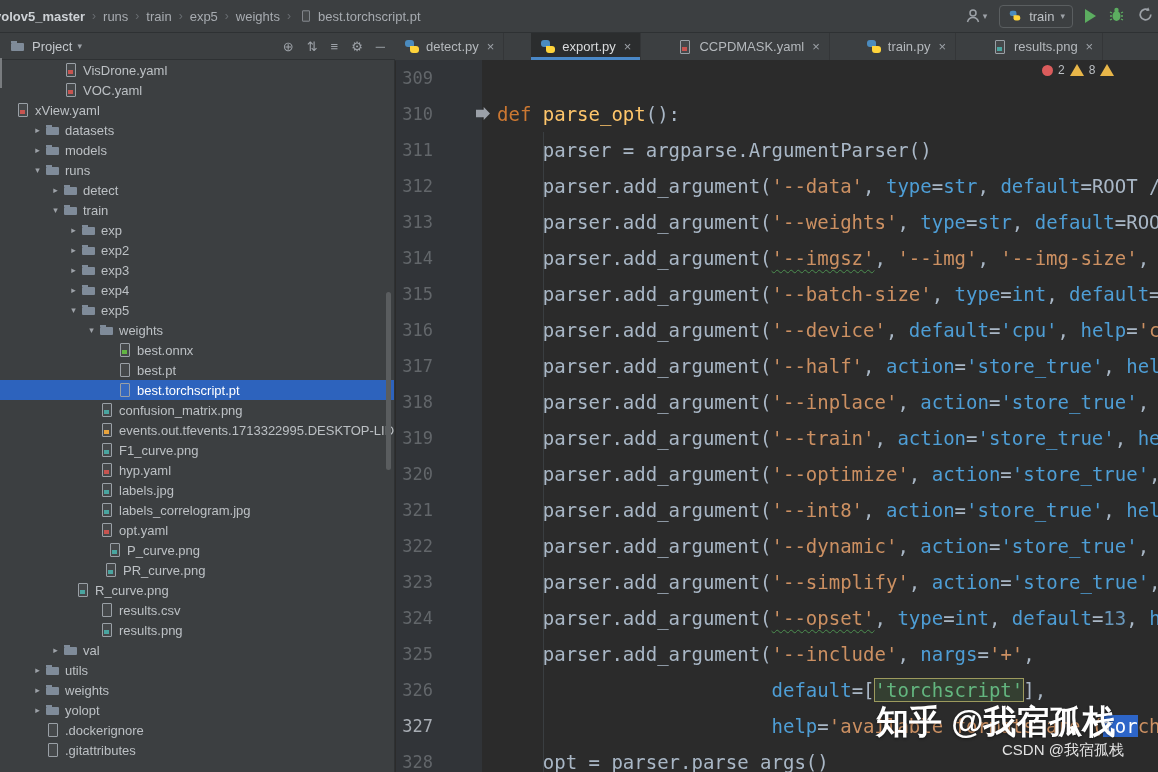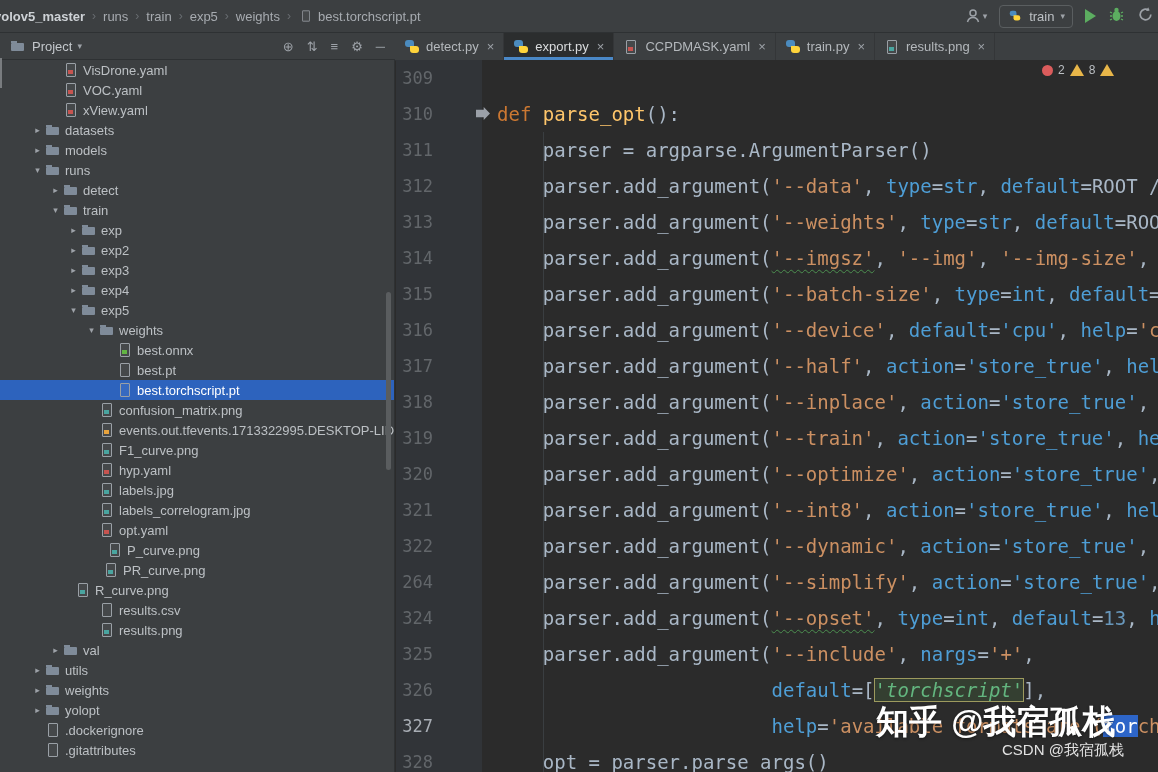--- a/index.html
+++ b/index.html
@@ -21,21 +21,21 @@
     height:21px;padding:0 7px;font-size:13px;color:#bcc0c4;}
   .caret{font-size:9px;color:#9da2a8;}
   .play-icon{width:0;height:0;border-left:11px solid #5cad60;border-top:7px solid transparent;border-bottom:7px solid transparent;}
   
   .paneheader{position:absolute;left:0;top:33px;width:395px;height:27px;background:#3c3f41;
     border-bottom:1px solid #2e3133;display:flex;align-items:center;padding:0 10px;box-sizing:border-box;}
   .paneheader .title{font-size:13px;color:#c4c8cc;margin:0 5px 0 6px;}
   .pane-tools{margin-left:auto;display:flex;align-items:center;gap:13px;color:#9da2a8;font-size:13px;}
   .pane-tools span{cursor:default;}
   .tabs{position:absolute;left:395px;top:33px;width:763px;height:27px;background:#3c3f41;
-    border-bottom:1px solid #2e3133;display:flex;}
+    border-bottom:1px solid #2e3133;display:flex;gap:27px;}
   .tab{display:flex;align-items:center;gap:6px;padding:0 9px;font-size:13px;color:#b4b8bc;
     border-right:1px solid #343638;height:27px;box-sizing:border-box;}
   .tab.active{background:#2b2d2e;color:#dadcde;box-shadow:inset 0 -3px 0 #4a88c7;}
   .tab .close{color:#9da2a8;font-size:13px;margin-left:2px;}
   
   .ficon{width:16px;height:16px;position:relative;display:inline-block;flex:none;}
   .ficon.folder::before{content:"";position:absolute;left:1px;top:5px;width:13px;height:8px;background:#7f8b99;border-radius:1px;}
   .ficon.folder::after{content:"";position:absolute;left:1px;top:3px;width:6px;height:2px;background:#7f8b99;}
   .ficon.file::before,.ficon.yaml::before,.ficon.image::before,.ficon.onnx::before,.ficon.tfevents::before{
     content:"";position:absolute;left:3px;top:1px;width:8px;height:12px;border:1px solid #9aa0a6;border-radius:1px;background:rgba(255,255,255,.05);}
@@ -57,21 +57,21 @@
   
   .editor{position:absolute;left:396px;top:60px;width:762px;height:712px;background:#2b2b2b;overflow:hidden;}
   .crow{height:36px;display:flex;position:relative;}
   .ln{width:86px;flex:none;height:36px;line-height:36px;background:#313438;color:#62666a;
     font-family:"DejaVu Sans Mono",monospace;font-size:17px;text-align:right;padding-right:49px;box-sizing:border-box;}
   .ln.cur{color:#a8adb4;}
   .lc{flex:1;font-family:"DejaVu Sans Mono",monospace;font-size:19px;line-height:36px;white-space:pre;
     padding-left:15px;color:#a9b7c6;overflow:hidden;}
   .k{color:#cc7832;} .f{color:#ffc66b;} .p{color:#a9b7c6;} .s{color:#cc9062;}
   .v{color:#4e9ed6;} .num{color:#6897bb;}
-  .hl{color:#63b67f;background:rgba(70,100,60,.35);box-shadow:0 0 0 1px #9d9a5e;font-style:italic;}
+  .hl{color:#63b67f;background:rgba(70,100,60,.35);box-shadow:0 0 0 1px #9d9a5e;}
   .sel{background:#2d65c8;color:#fff;margin-top:18px;}
   .sq{text-decoration:underline wavy #4c8f4f;text-decoration-thickness:1px;text-underline-offset:4px;}
   .gflag{position:absolute;left:80px;top:11px;width:14px;height:13px;background:#9ba0a8;
     clip-path:polygon(0 22%,55% 22%,55% 0,100% 50%,55% 100%,55% 78%,0 78%);}
   .indent-guide{position:absolute;left:147px;top:72px;width:1px;height:640px;background:#3a3e41;}
   
   .inspect{position:absolute;left:1042px;top:63px;display:flex;align-items:center;gap:5px;
     font-size:12px;color:#bbbfc3;}
   .err-ico{width:11px;height:11px;border-radius:50%;background:#db5c5c;flex:none;}
   .warn-ico{width:0;height:0;border-left:7px solid transparent;border-right:7px solid transparent;
@@ -176,21 +176,21 @@
     <div class="trow" style="padding-left: 48px;">
       <span class="chev"></span>
       <span class="ficon yaml"></span>
       <span class="label">VisDrone.yaml</span>
     </div>
     <div class="trow" style="padding-left: 48px;">
       <span class="chev"></span>
       <span class="ficon yaml"></span>
       <span class="label">VOC.yaml</span>
     </div>
-    <div class="trow" style="padding-left: 48px;">
+    <div class="trow" style="">
       <span class="chev"></span>
       <span class="ficon yaml"></span>
       <span class="label">xView.yaml</span>
     </div>
     <div class="trow" style="padding-left: 30px;">
       <span class="chev">▸</span>
       <span class="ficon folder"></span>
       <span class="label">datasets</span>
     </div>
     <div class="trow" style="padding-left: 30px;">
@@ -405,21 +405,21 @@
     </div>
     <div class="crow">
       <span class="ln">321</span>
       <span class="lc"><span class="p">    parser.add_argument(</span><span class="s">'--int8'</span><span class="p">, </span><span class="v">action</span><span class="p">=</span><span class="v">'store_true'</span><span class="p">, </span><span class="v">help</span></span>
     </div>
     <div class="crow">
       <span class="ln">322</span>
       <span class="lc"><span class="p">    parser.add_argument(</span><span class="s">'--dynamic'</span><span class="p">, </span><span class="v">action</span><span class="p">=</span><span class="v">'store_true'</span><span class="p">, </span></span>
     </div>
     <div class="crow">
-      <span class="ln">264</span>
+      <span class="ln">323</span>
       <span class="lc"><span class="p">    parser.add_argument(</span><span class="s">'--simplify'</span><span class="p">, </span><span class="v">action</span><span class="p">=</span><span class="v">'store_true'</span><span class="p">, </span></span>
     </div>
     <div class="crow">
       <span class="ln">324</span>
       <span class="lc"><span class="p">    parser.add_argument(</span><span class="s sq">'--opset'</span><span class="p">, </span><span class="v">type</span><span class="p">=</span><span class="v">int</span><span class="p">, </span><span class="v">default</span><span class="p">=</span><span class="num">13</span><span class="p">, </span><span class="v">help</span></span>
     </div>
     <div class="crow">
       <span class="ln">325</span>
       <span class="lc"><span class="p">    parser.add_argument(</span><span class="s">'--include'</span><span class="p">, </span><span class="v">nargs</span><span class="p">=</span><span class="s">'+'</span><span class="p">,</span></span>
     </div>

